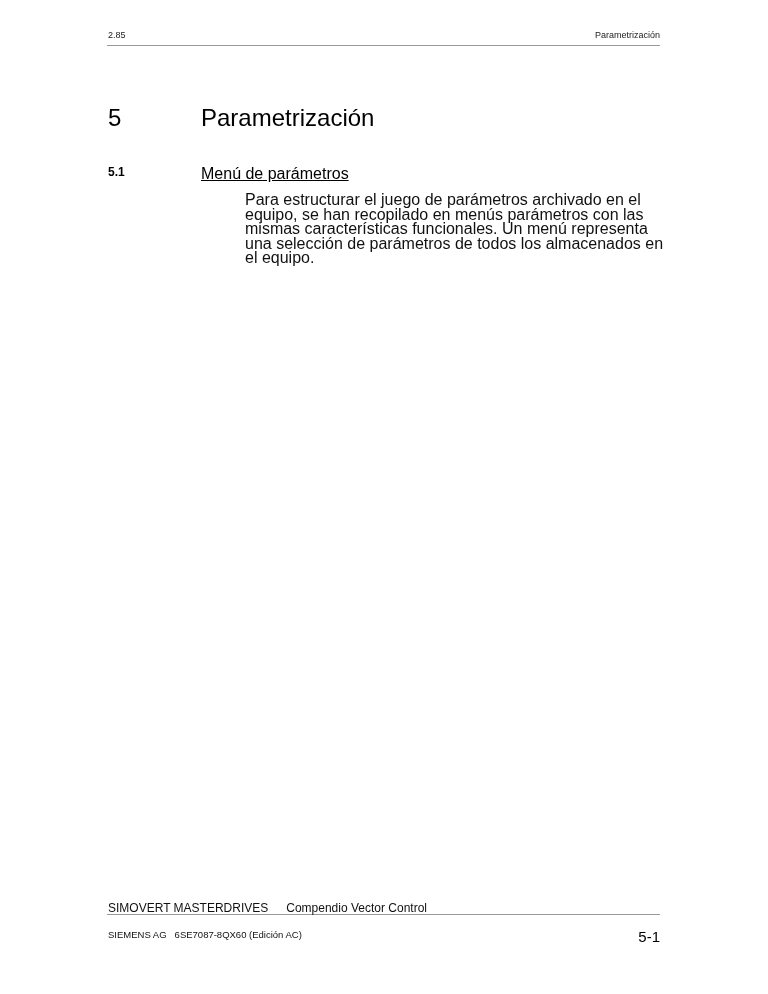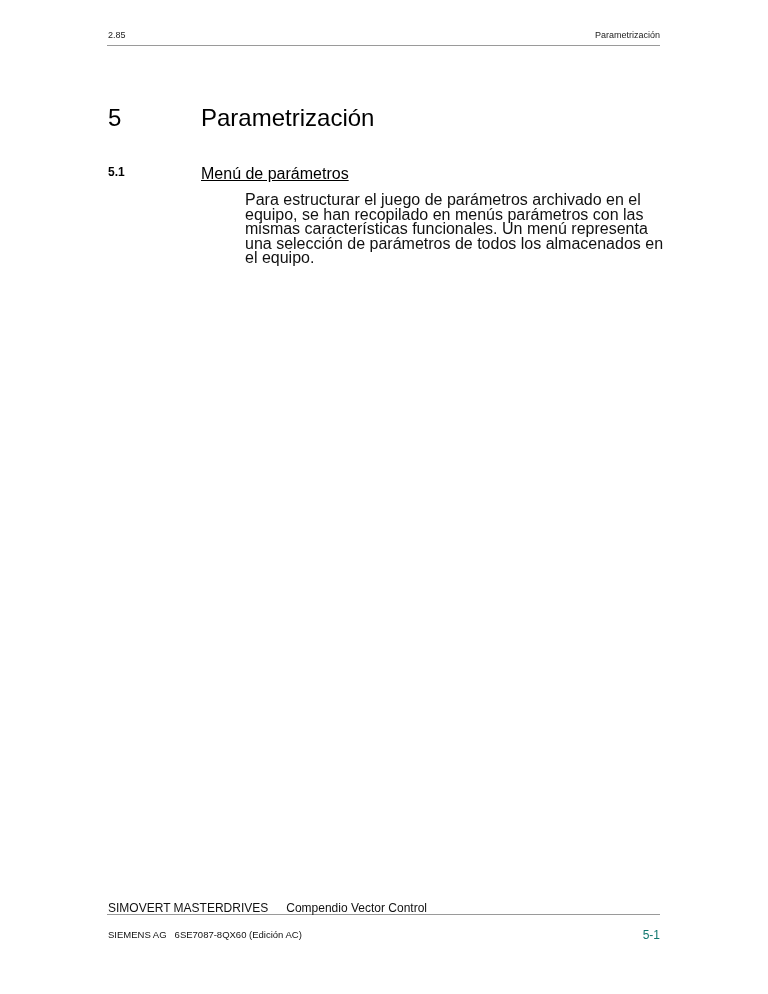--- a/index.html
+++ b/index.html
@@ -16,21 +16,21 @@
     .chapter-title { position: absolute; left: 201px; top: 104px; font-size: 24px; }
     .section-num { position: absolute; left: 108px; top: 165px; font-size: 12px; font-weight: bold; }
     .section-title { position: absolute; left: 201px; top: 165px; font-size: 16px; text-decoration: underline; }
     .body { position: absolute; left: 245px; top: 193px; width: 425px; font-size: 16px; line-height: 14.5px; color: #111; }
     .body p { margin: 0 0 3px 0; }
     .footer-l1 { position: absolute; left: 108px; top: 921px; font-size: 9.5px; color: #111; margin-top: 8px; }
     .footer-l2 { position: absolute; left: 108px; top: 901px; font-size: 12px; color: #111; }
     .footer-l1 span, .footer-l2 span { display: inline-block; }
     .gap1 { width: 8px; }
     .gap2 { width: 18px; }
-    .page-num { position: absolute; right: 108px; top: 928px; font-size: 12px; color: #0f766e; }
+    .page-num { position: absolute; right: 108px; top: 928px; font-size: 15px; color: #000000; }
   </style>
 </head>
 <body>
 
 <div class="header-left">2.85</div>
 <div class="header-right">Parametrización</div>
 <div class="rule top"></div>
 
 <div class="chapter-num">5</div>
 <div class="chapter-title">Parametrización</div>

